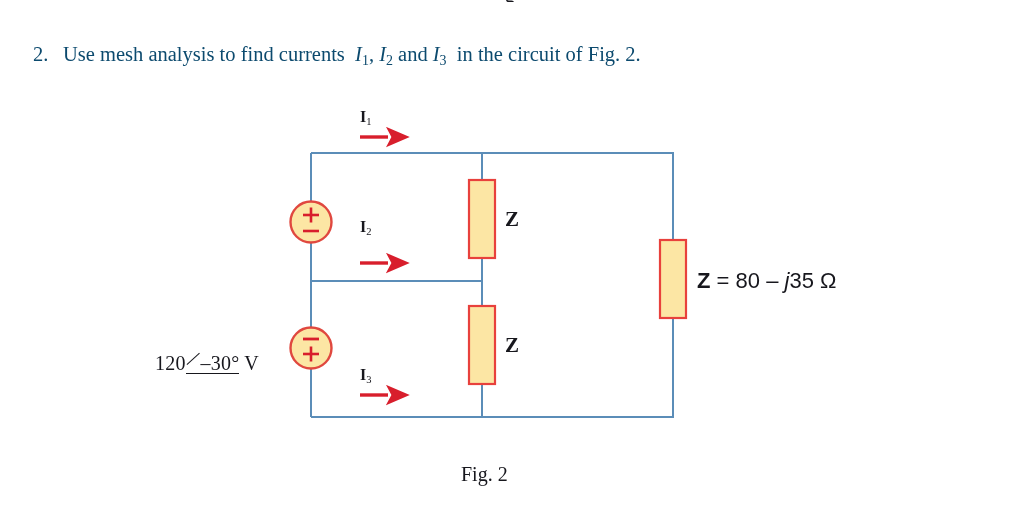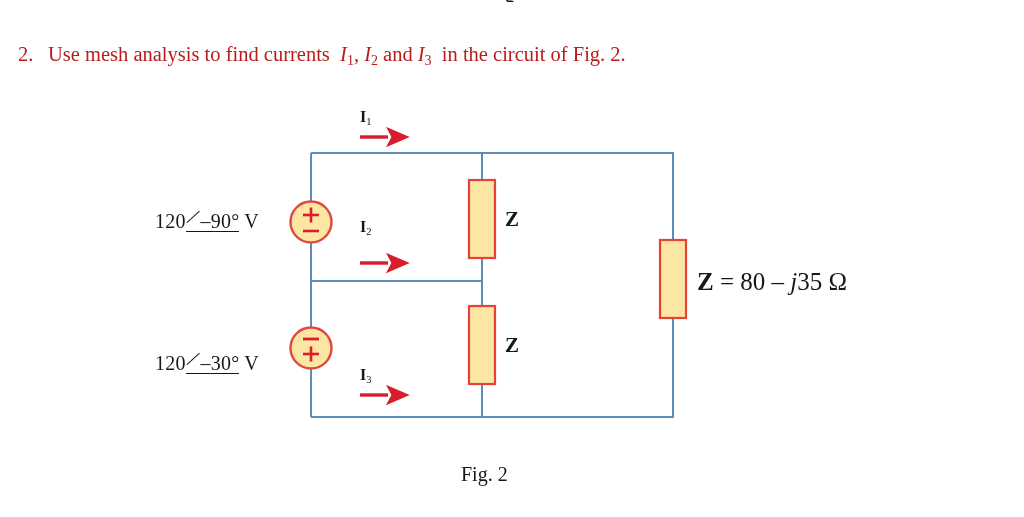--- a/index.html
+++ b/index.html
@@ -26,26 +26,26 @@
     font-size: 19px;
     color: #17171d;
     overflow: hidden;
     height: 16px;
     line-height: 19px;
   }
 
   
   .question {
     position: absolute;
-    left: 18px;
+    left: 33px;
     top: 41px;
     font-family: "Liberation Serif", serif;
     font-size: 20.5px;
     line-height: 26px;
-    color: #b91c1c;
+    color: #0c4a6e;
     white-space: nowrap;
   }
   .q-num { display: inline-block; width: 30px; }
   .q-var {
     font-style: italic;
     font-family: "Liberation Serif", serif;
   }
   .q-var sub {
     font-style: normal;
     font-size: 0.68em;
@@ -111,22 +111,22 @@
     width: 100%;
   }
 
   
   .z-lbl {
     font-size: 21px;
     font-weight: bold;
     font-family: "Liberation Serif", serif;
   }
   .z-expr {
-    font-size: 25px;
-    font-family: Liberation Serif, serif;
+    font-size: 22px;
+    font-family: Liberation Sans, sans-serif;
   }
   .z-expr b { font-weight: bold; }
   .z-expr i { font-style: italic; }
 
   
   .cur-lbl {
     font-size: 16px;
     font-weight: bold;
     font-family: "Liberation Serif", serif;
   }
@@ -221,21 +221,20 @@
         <line x1="360" y1="47" x2="388" y2="47"></line>
         <line x1="360" y1="173" x2="388" y2="173"></line>
         <line x1="360" y1="305" x2="388" y2="305"></line>
       </g>
     </svg>
 
     <div class="lbl cur-lbl" style="left:360px; top:18px;"><span>I</span><sub>1</sub></div>
     <div class="lbl cur-lbl" style="left:360px; top:128px;"><span>I</span><sub>2</sub></div>
     <div class="lbl cur-lbl" style="left:360px; top:276px;"><span>I</span><sub>3</sub></div>
 
-    <div class="lbl src-label" style="left:155px; top:120px;"><span>120</span><span class="ang"><span class="angsym"><i class="diag"></i></span><span>–90°</span><span class="base"></span></span> <span>V</span></div>
 
     <div class="lbl src-label" style="left:155px; top:262px;"><span>120</span><span class="ang"><span class="angsym"><i class="diag"></i></span><span>–30°</span><span class="base"></span></span> <span>V</span></div>
 
     <div class="lbl z-lbl" style="left:505px; top:117px;">Z</div>
     <div class="lbl z-lbl" style="left:505px; top:243px;">Z</div>
 
     <div class="lbl z-expr" style="left:697px; top:178px;"><b>Z</b> <span>=</span> <span>80</span> <span>–</span> <i>j</i><span>35</span> <span>Ω</span></div>
 
   </div>
 

